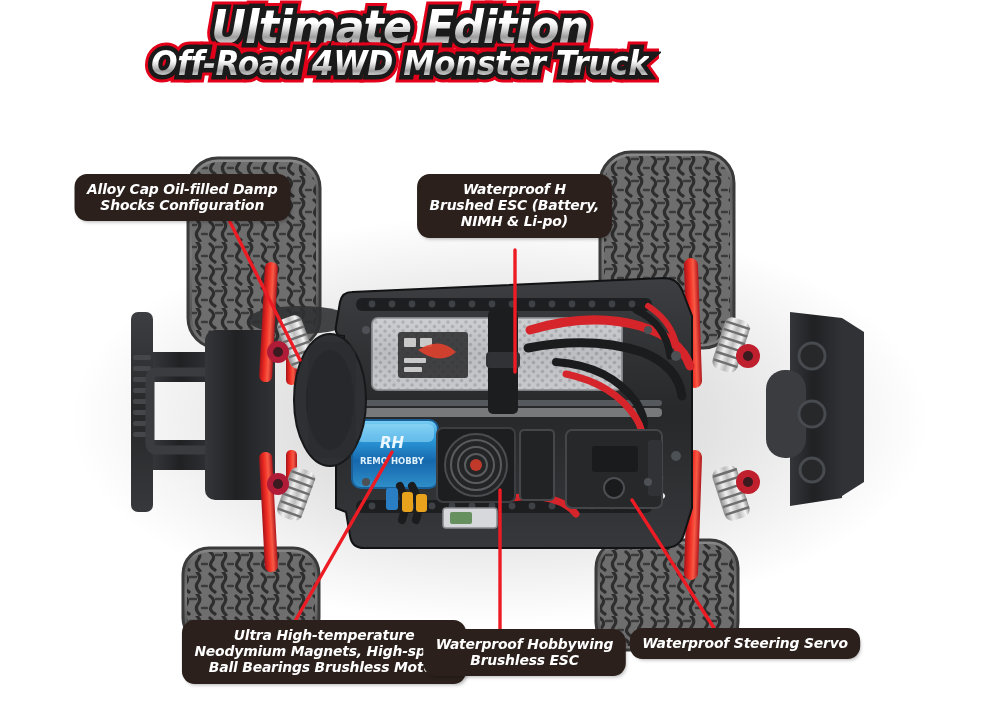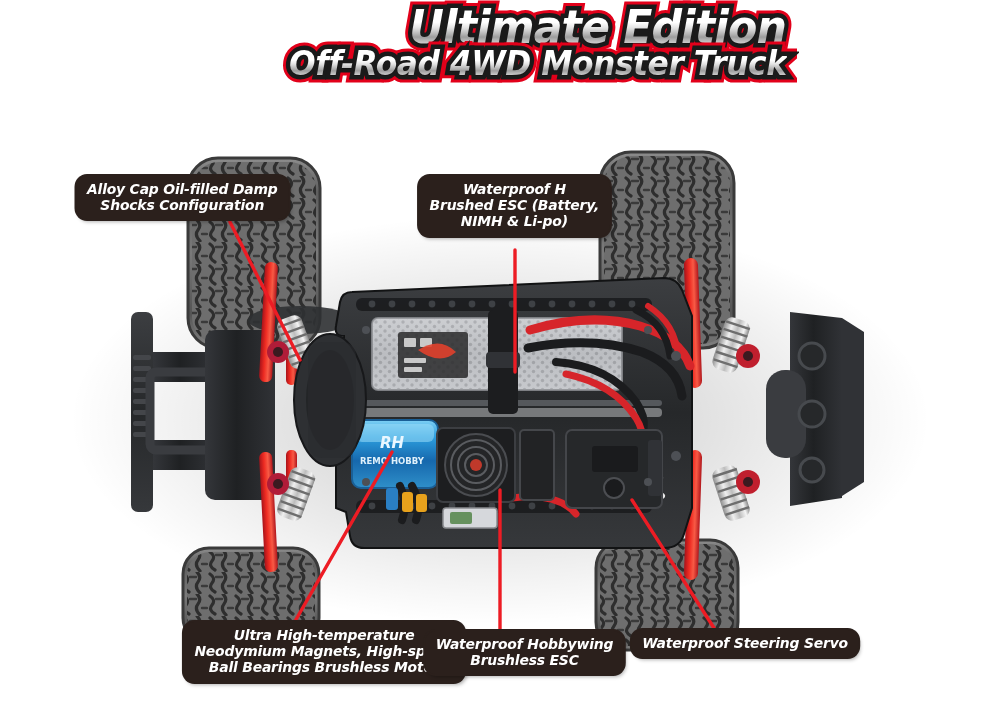--- a/index.html
+++ b/index.html
@@ -6,21 +6,21 @@
   html,body{margin:0;padding:0;background:#ffffff;}
   body{
     width:1000px;height:727px;overflow:hidden;position:relative;
     font-family:"Liberation Sans","DejaVu Sans",sans-serif;
     background:#ffffff;
   }
   #stage{position:absolute;inset:0;width:1000px;height:727px;background:#fff;}
 
   
   .title-block{
-    position:absolute;left:0;top:4px;width:800px;text-align:right;
+    position:absolute;left:0;top:4px;width:800px;text-align:center;
     z-index:60;pointer-events:none;
   }
   .title-line{
     display:inline-block;position:relative;line-height:1;
     font-family:"DejaVu Sans","Liberation Sans",sans-serif;
     font-weight:bold;font-style:italic;white-space:nowrap;
   }
   .title-1{font-size:46px;letter-spacing:-1px;transform:scaleX(.93);}
   .title-2{font-size:33px;letter-spacing:-0.5px;margin-top:-3px;transform:scaleX(.95);}
   

